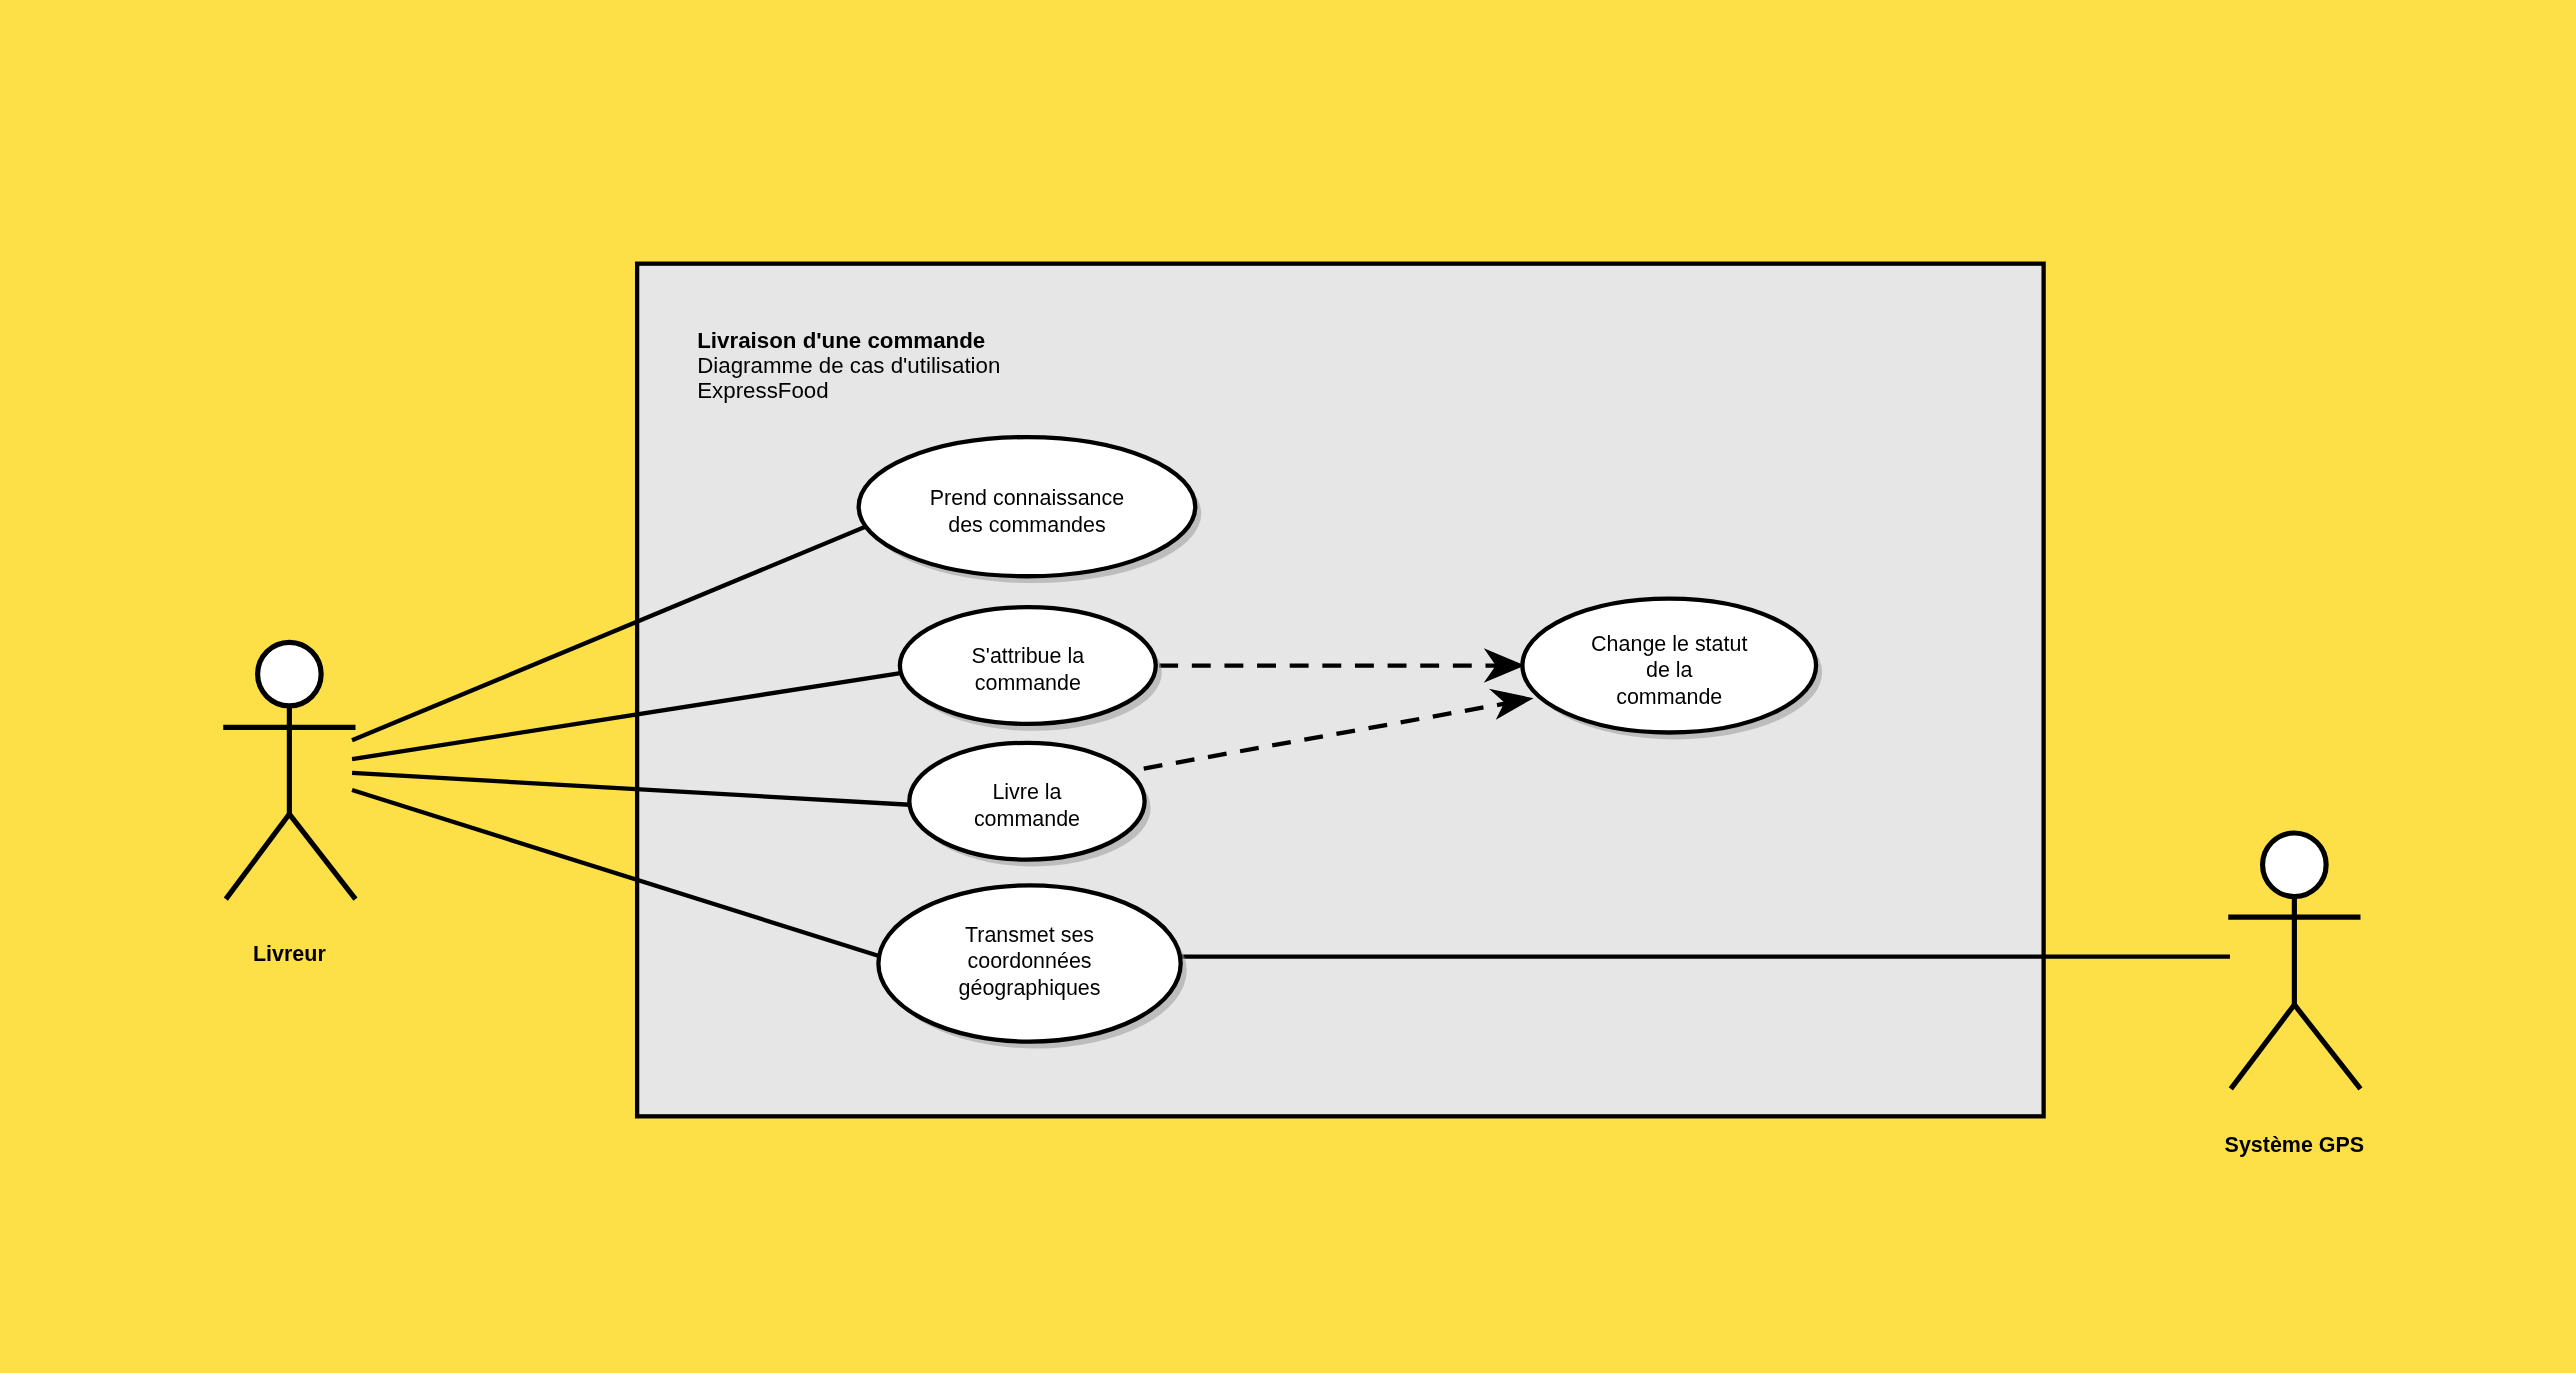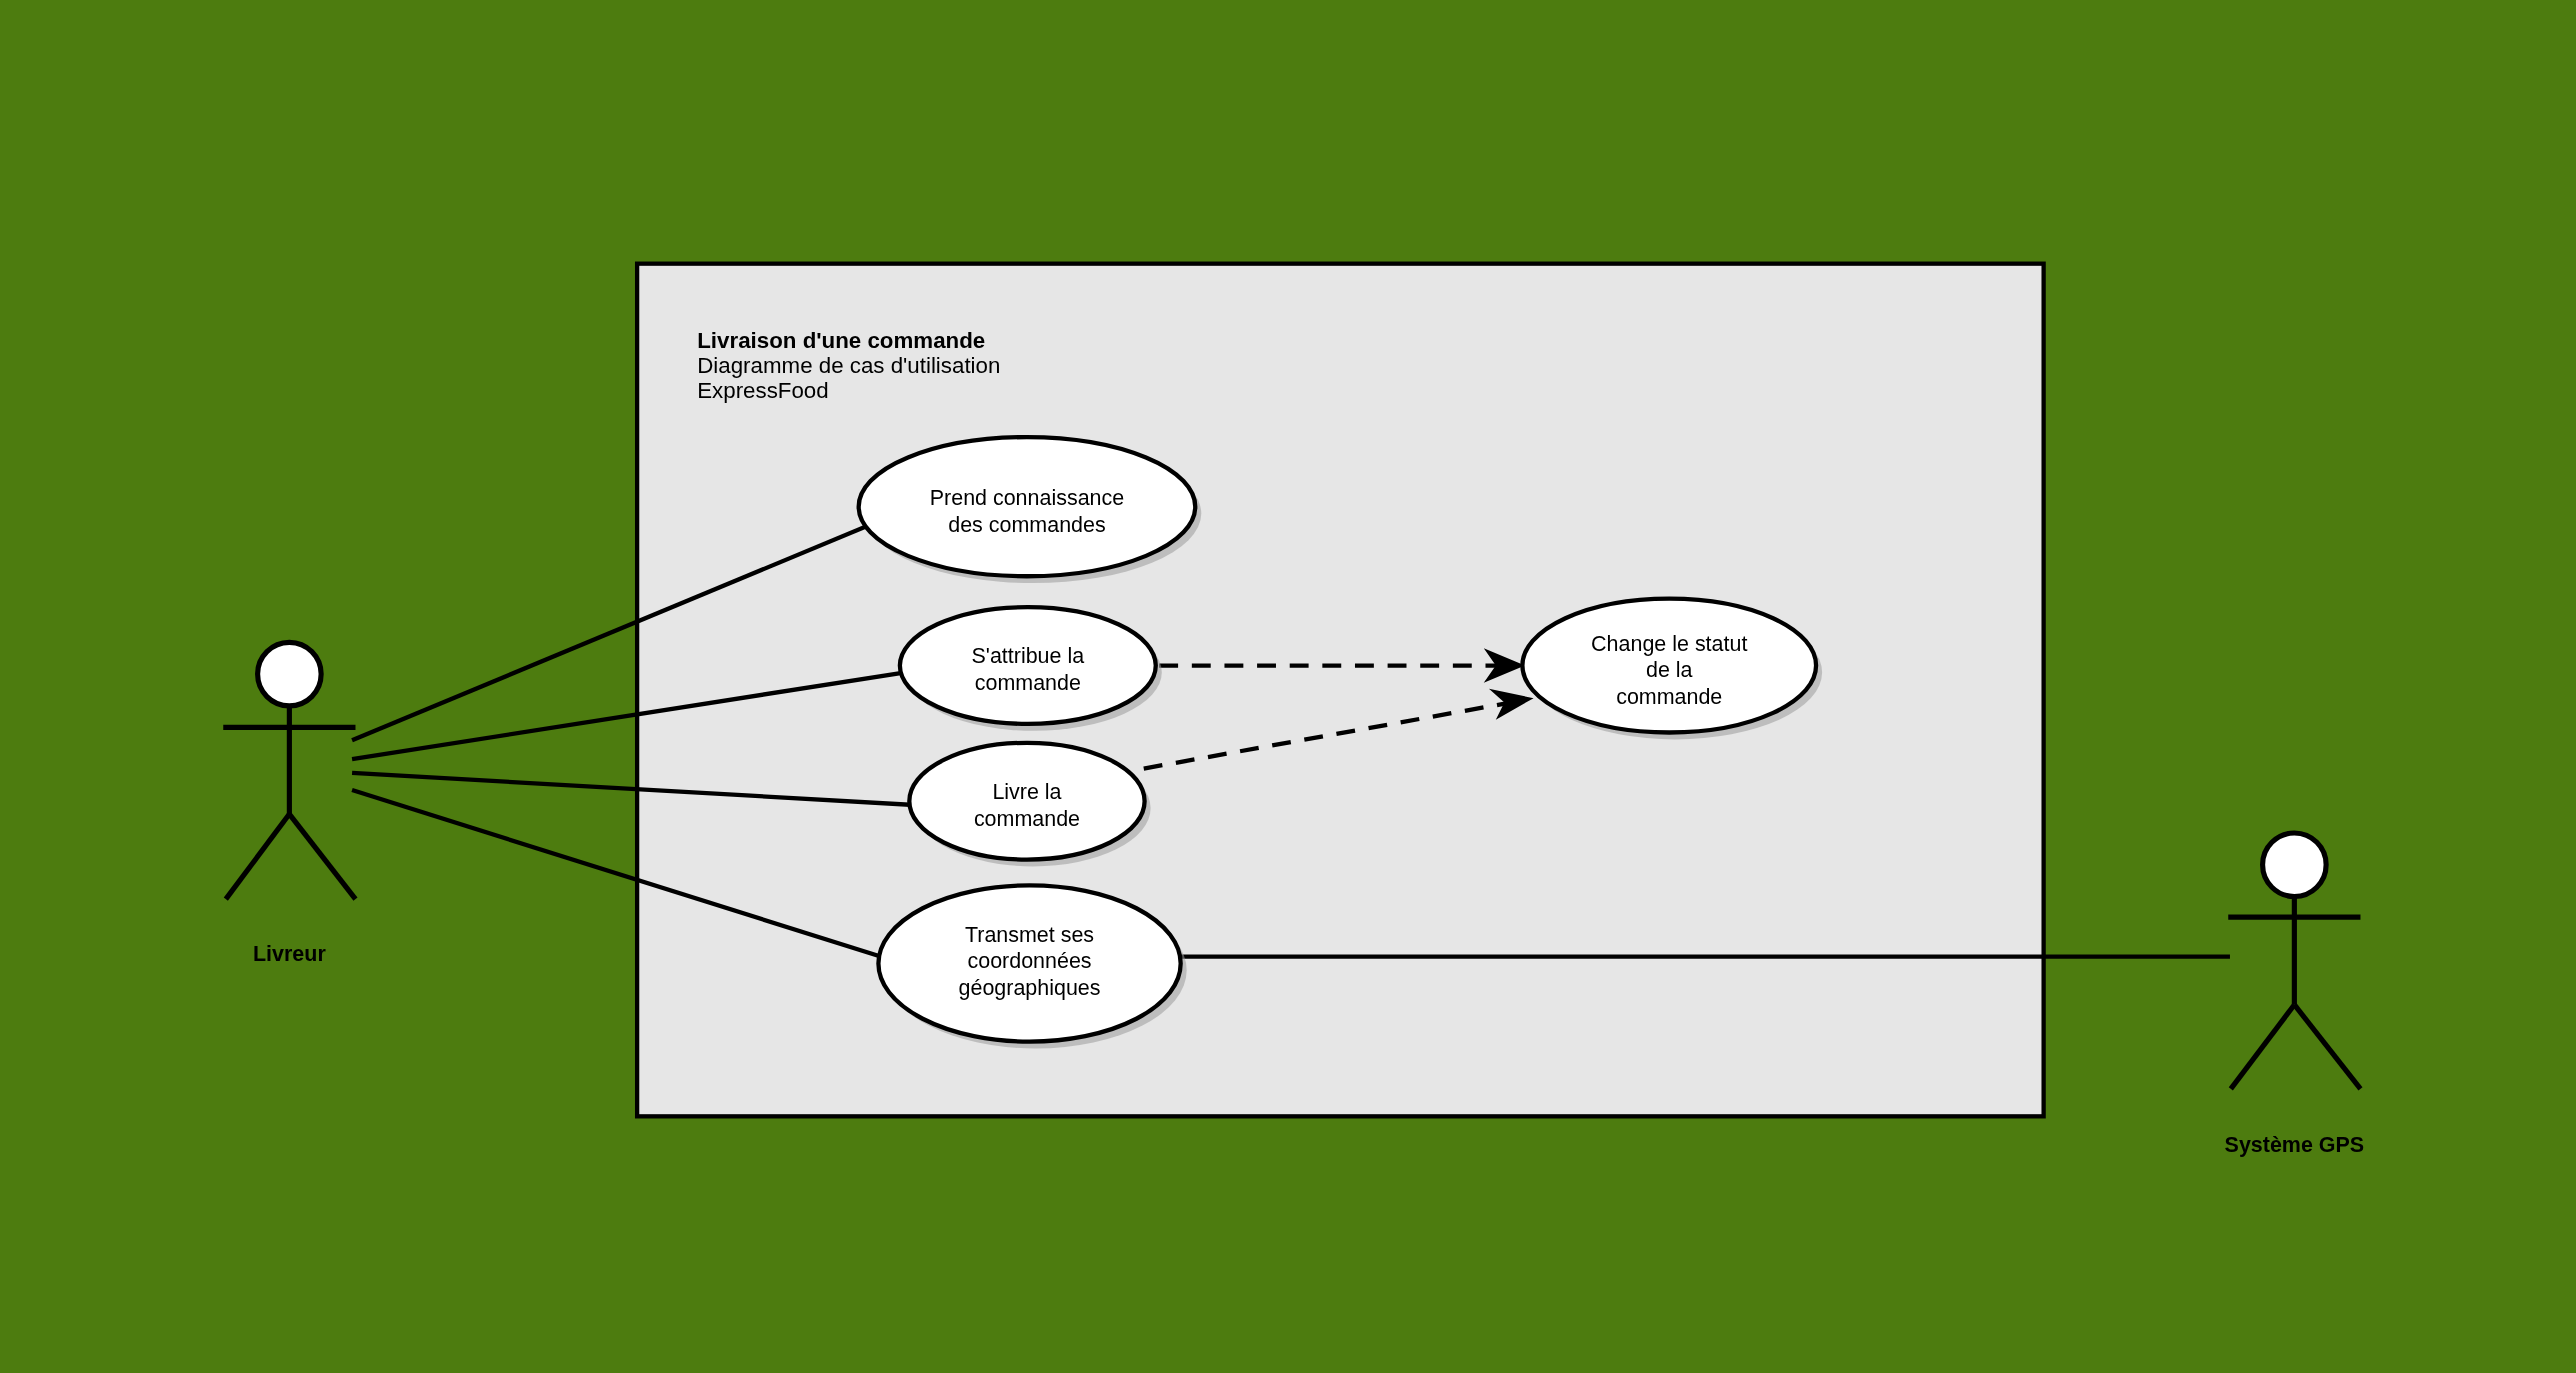--- a/index.html
+++ b/index.html
@@ -10,21 +10,21 @@
   body {
     width: 2576px;
     height: 1374px;
     font-family: "Liberation Sans", sans-serif;
     overflow: hidden;
   }
   #canvas {
     position: relative;
     width: 2576px;
     height: 1374px;
-    background: #4d7c0f;
+    background: #fde047;
   }
   svg.diagram {
     position: absolute;
     left: 0;
     top: 0;
     width: 2576px;
     height: 1374px;
   }
   .boundary-rect {
     fill: #e6e6e6;

